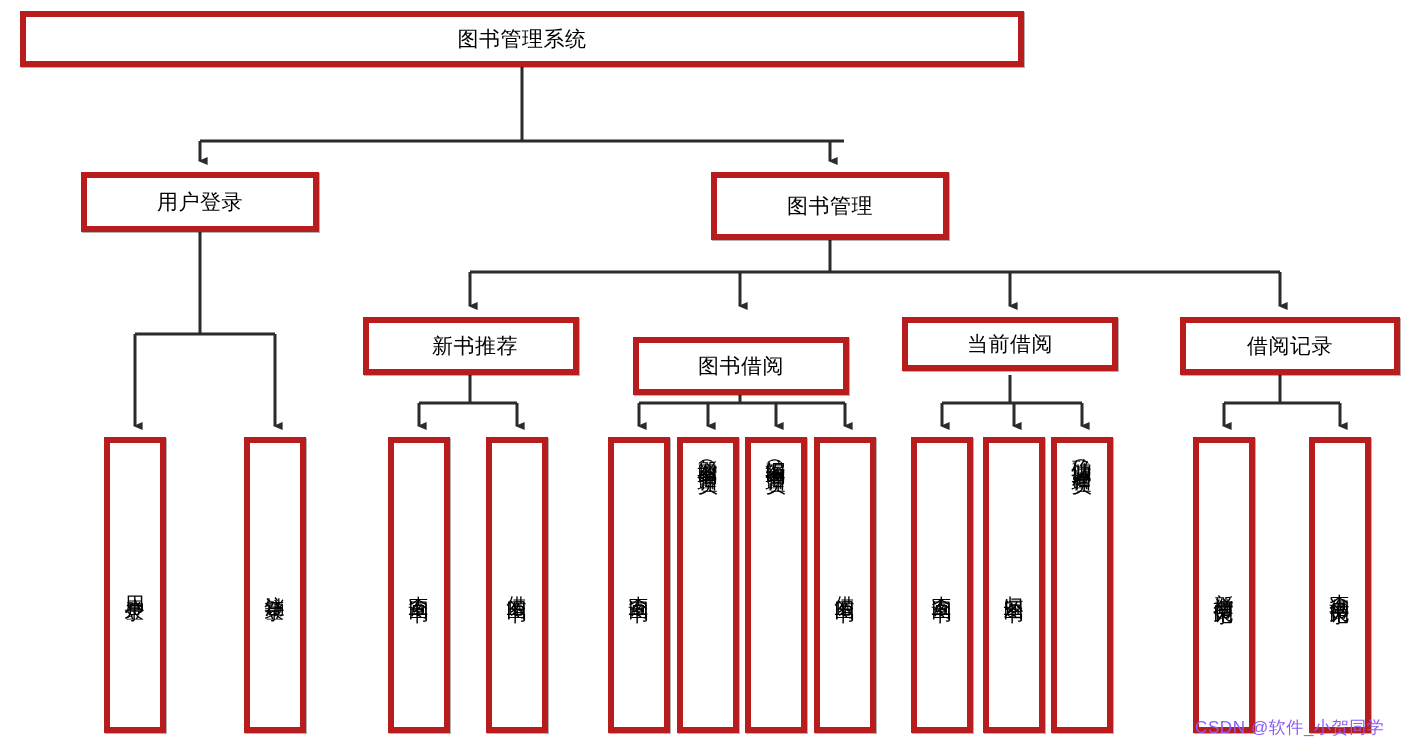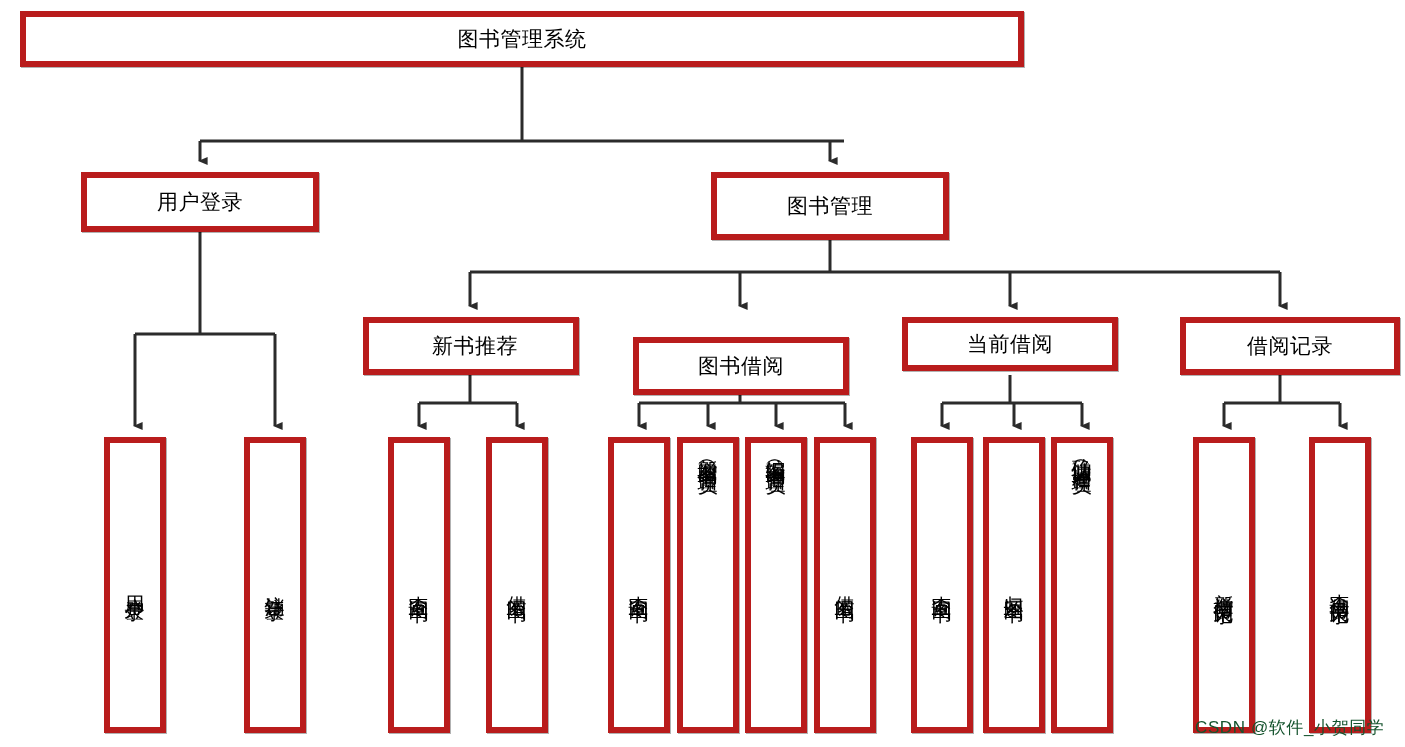--- a/index.html
+++ b/index.html
@@ -58,21 +58,21 @@
     max-height: 100%;
   }
   .node.leaf.centered {
     align-items: center;
   }
   .watermark {
     position: absolute;
     left: 1195px;
     top: 716px;
     font-size: 17px;
-    color: #14532d;
+    color: #8b5cf6;
     letter-spacing: 0.6px;
     white-space: nowrap;
     font-family: "Liberation Sans", sans-serif;
   }
 </style>
 </head>
 <body>
 
 <div id="diagram-root">
 

